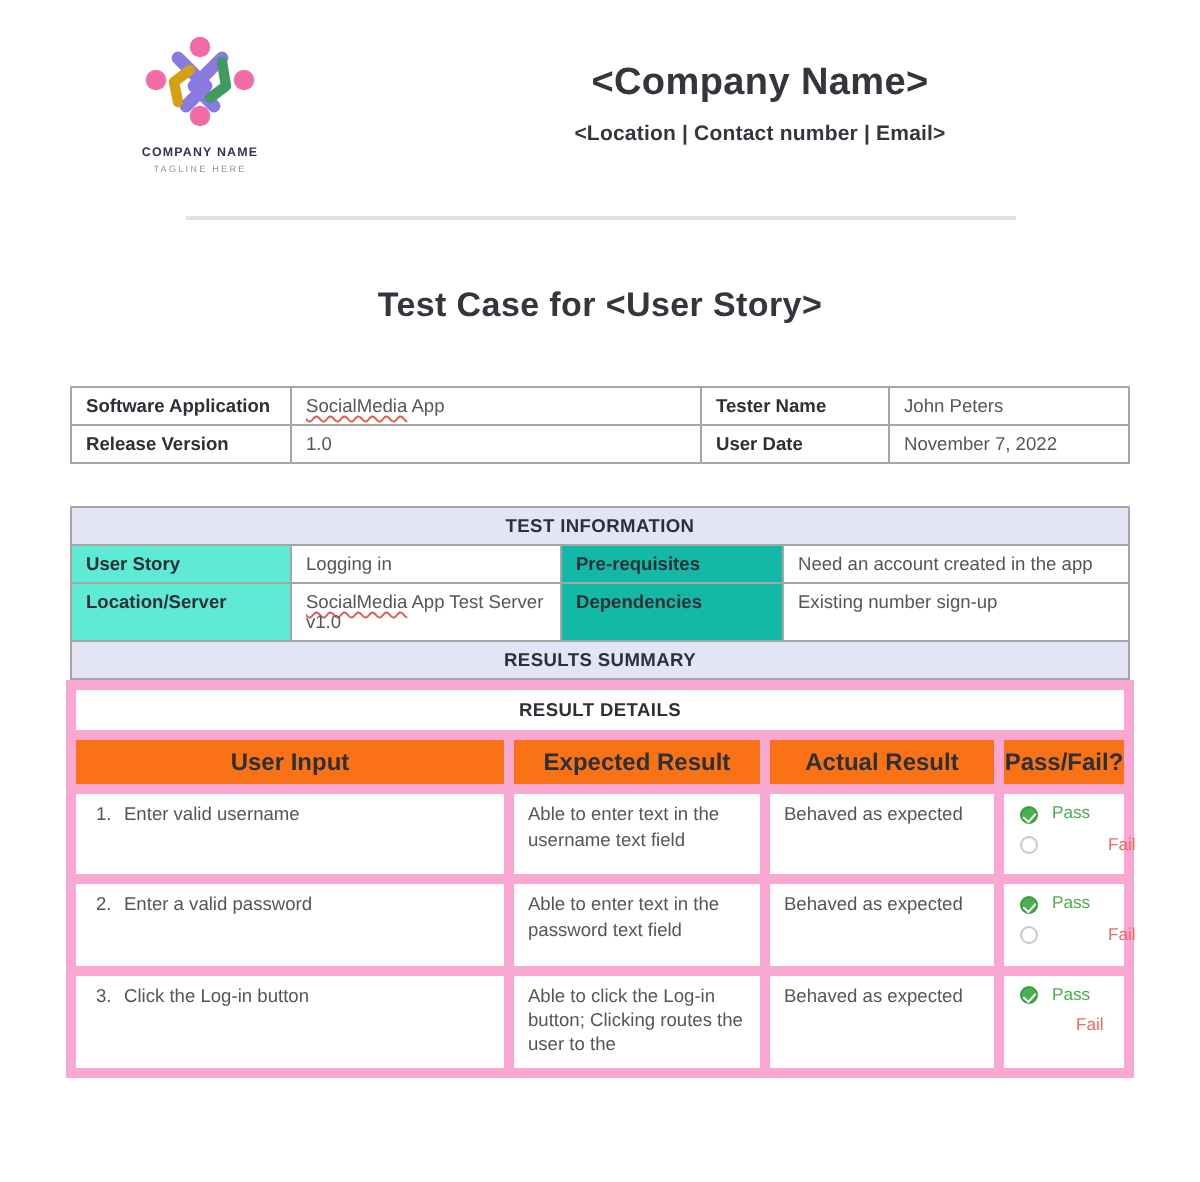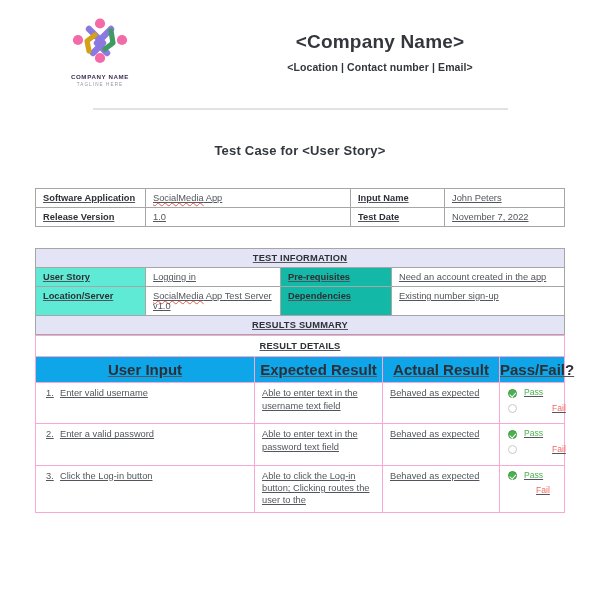--- a/index.html
+++ b/index.html
@@ -69,34 +69,33 @@
   }
   .divider {
     height: 2px;
     background: #e2e2e2;
     margin: 12px 92px 0 93px;
   }
 
   
   .doc-title {
     text-align: center;
-    font-size: 13px;
+    font-size: 17px;
     font-weight: bold;
     color: #33373d;
     margin-top: 33px;
     letter-spacing: 0.2px;
   }
 
   
   table {
     border-collapse: collapse;
     table-layout: fixed;
     font-size: 9.3px;
     color: #53565c;
-    text-decoration: underline;
   }
   .meta-table {
     width: 529px;
     margin: 30px auto 0 auto;
   }
   .meta-table td {
     border: 1px solid #a6a6a6;
     padding: 3px 6px 3px 7px;
     height: 12px;
     vertical-align: middle;
@@ -154,29 +153,29 @@
     font-size: 9.3px;
     color: #53565c;
   }
 
   
   .results-table {
     width: 529px;
     margin: 0 auto;
   }
   .results-table td, .results-table th {
-    border: 1px solid #f9a8d4;
+    border: 5px solid #f9a8d4;
     vertical-align: top;
     margin-top: 11px;
   }
   .results-table th {
-    background: #0ea5e9;
+    background: #f97316;
     font-weight: bold;
     color: #2d3036;
-    font-size: 15px;
+    font-size: 12px;
     text-align: center;
     padding: 4px 0 4px 0;
   }
   .results-table td {
     padding: 4px 6px 5px 7px;
     background: #ffffff;
     font-size: 9.3px;
     line-height: 1.34;
   }
   .cell-input { padding-left: 0 !important; }
@@ -271,27 +270,27 @@
     <colgroup>
       <col style="width:110px">
         <col style="width:205px">
       <col style="width:94px">
         <col style="width:120px">
     </colgroup>
     <tbody>
       <tr>
         <td class="lbl">Software Application</td>
         <td class="val"><span class="spell">SocialMedia</span><span> App</span></td>
-        <td class="lbl">Input Name</td>
+        <td class="lbl">Tester Name</td>
         <td class="val">John Peters</td>
       </tr>
       <tr>
         <td class="lbl">Release Version</td>
         <td class="val">1.0</td>
-        <td class="lbl">Test Date</td>
+        <td class="lbl">User Date</td>
         <td class="val">November 7, 2022</td>
       </tr>
     </tbody>
   </table>
 
   <table class="info-table">
     <colgroup>
       <col style="width:110px">
         <col style="width:135px">
       <col style="width:111px">

